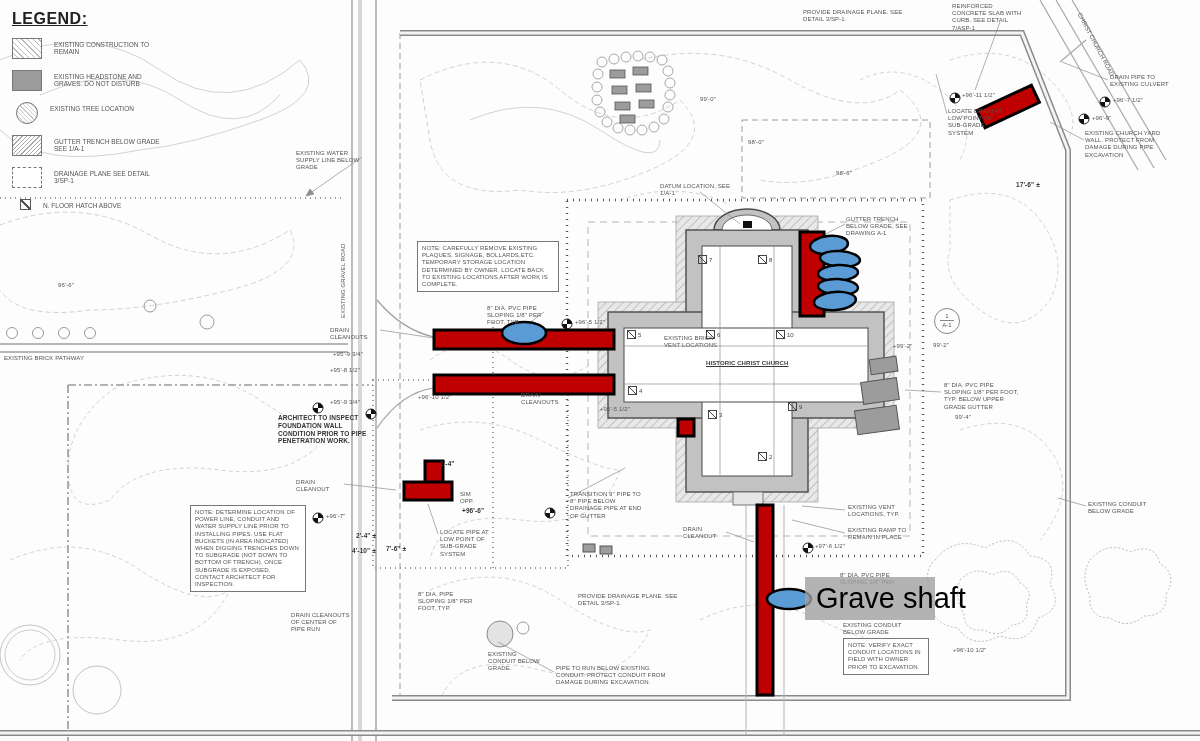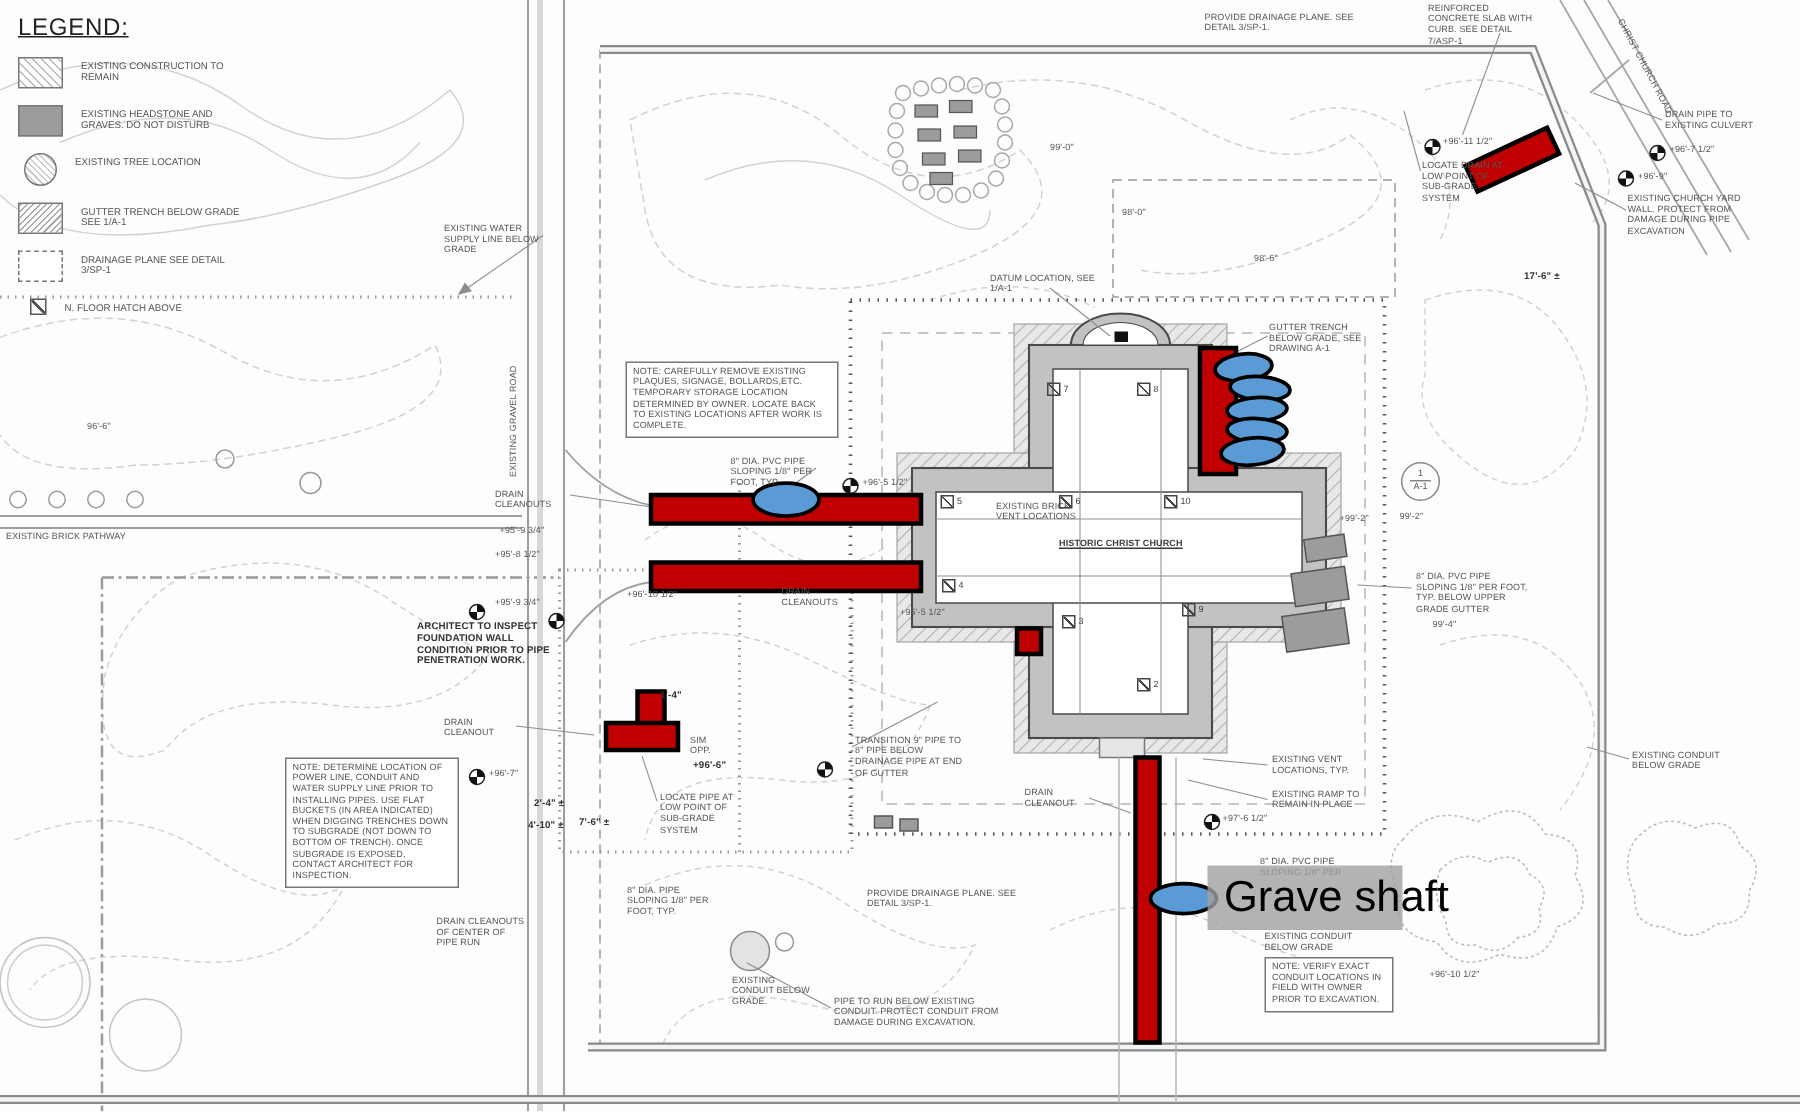--- a/index.html
+++ b/index.html
@@ -11,21 +11,21 @@
        transform-origin:0 0;white-space:normal;}
   .lbl.bold{font-weight:bold;color:#333;font-size:6.5px;}
   .lbl.boxed{background:#fff;border:1px solid #777;padding:3px 4px;color:#555;}
   .lbl.und{text-decoration:underline;font-weight:bold;color:#3a3a3a;}
   .fhm{position:absolute;font-size:6px;color:#444;display:flex;align-items:center;gap:2px;}
   .fhm .sq{width:7px;height:7px;border:1px solid #444;background:
      linear-gradient(45deg,transparent 44%,#444 44%,#444 56%,transparent 56%);}
   
   #legend{position:absolute;left:12px;top:10px;width:220px;}
   #legend h1{font-size:16px;margin:0 0 10px 0;color:#222;letter-spacing:.5px;
-     text-decoration:underline;font-weight:normal;}
+     text-decoration:underline;font-weight:bold;}
   .legend-item{display:flex;align-items:flex-start;gap:12px;margin-bottom:11px;}
   .legend-item .sym{flex:0 0 auto;width:28px;height:19px;border:1px solid #777;}
   .legend-item .txt{font-size:6.5px;color:#555;padding-top:3px;max-width:110px;}
   .sym.sym-hatch{background:repeating-linear-gradient(45deg,#fff 0 3px,#bbb 3px 4px);}
   .sym.sym-solid{background:#9b9b9b;}
   .sym.sym-tree{width:20px;height:20px;border-radius:50%;margin-left:4px;
       background:repeating-linear-gradient(45deg,#fff 0 2px,#ccc 2px 3px);}
   .sym.sym-gutter{background:repeating-linear-gradient(-45deg,#fff 0 2px,#aaa 2px 3px);}
   .sym.sym-dashed{border:1.5px dashed #777;background:#fff;}
   .sym.sym-floorhatch{width:9px;height:9px;margin-left:8px;border:1px solid #555;background:

